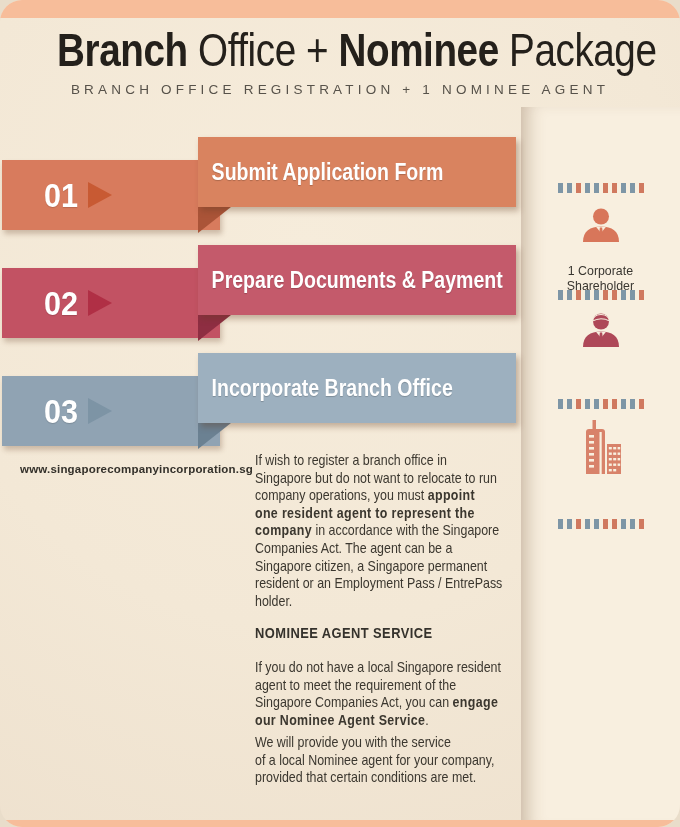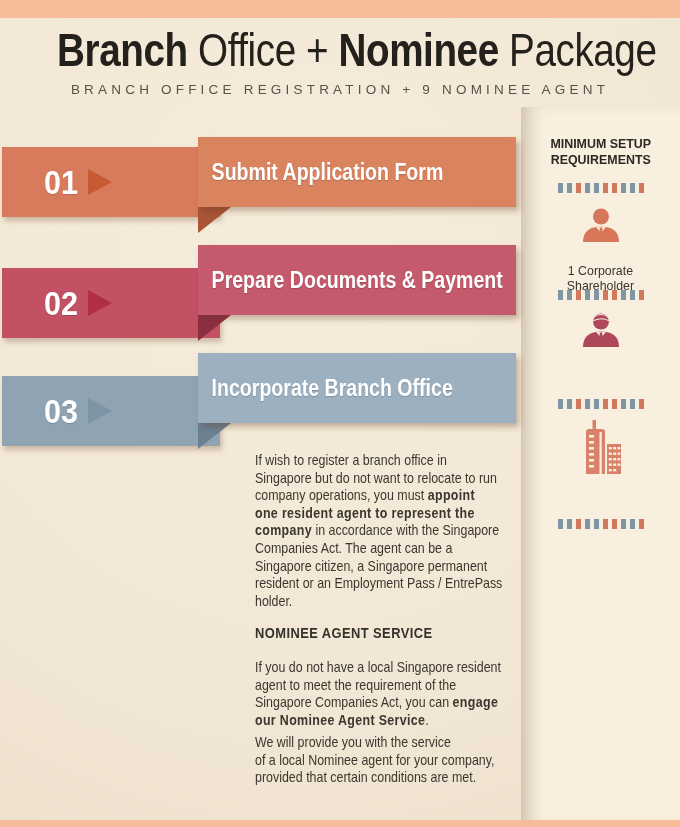--- a/index.html
+++ b/index.html
@@ -1,18 +1,18 @@
 <!DOCTYPE html>
 <html><head>
 <meta charset="utf-8">
 <style>
   html,body{margin:0;padding:0;}
   body{font-family:"Liberation Sans", sans-serif; background:#e9ddca;}
   .stage{position:relative;width:680px;height:827px;overflow:hidden;
-         background:radial-gradient(circle at 45% 30%, #f6ecdb 0%, #f3e8d6 55%, #eee1ce 100%);}
+         background:radial-gradient(circle at 45% 30%, #f6ecdb 0%, #f3e8d6 55%, #eee1ce 100%);border-radius:22px;}
   .strip{position:absolute;left:0;width:680px;background:#f7bd9a;}
   .strip.top{top:0;height:18px;}
   .strip.bottom{top:820px;height:7px;}
 
   
   .title-row{position:absolute;top:24px;left:0;width:680px;text-align:center;white-space:nowrap;}
   .title-row .scale{display:inline-block;transform:scaleX(.84);transform-origin:center top;
     font-size:46px;color:#24201b;letter-spacing:-.5px;line-height:52px;}
   .title-row .seg-b{font-weight:700;}
   .title-row .seg-r{font-weight:400;}
@@ -69,30 +69,30 @@
 </head>
 <body>
 
 <div class="stage">
 
   <div class="strip top"></div>
 
   <div class="title-row">
     <span class="scale"><span class="seg-b">Branch </span><span class="seg-r">Office + </span><span class="seg-b">Nominee </span><span class="seg-r">Package</span></span>
   </div>
-  <div class="subtitle">BRANCH OFFICE REGISTRATION + 9 NOMINEE AGENT</div>
+  <div class="subtitle">BRANCH OFFICE REGISTRATION + 1 NOMINEE AGENT</div>
 
   <div class="right-panel"></div>
 
   <div class="step" style="top: 137px; --rib: #d87b5d; --ban: #d9835f; --arr: #c85a33; --fold: #aa5438;">
     <div class="banner" style="top:0;">
       <span class="scale">Submit Application Form</span>
     </div>
     <div class="fold" style="top:70px;"></div>
-    <div class="ribbon" style="top:10px;">
+    <div class="ribbon" style="top:23px;">
       <span class="step-number">01</span>
       <span class="ribbon-arrow"></span>
     </div>
   </div>
 
   <div class="step" style="top: 245px; --rib: #c25263; --ban: #c45a6b; --arr: #b02f45; --fold: #8e2e42;">
     <div class="banner" style="top:0;">
       <span class="scale">Prepare Documents &amp; Payment</span>
     </div>
     <div class="fold" style="top:70px;"></div>
@@ -106,45 +106,40 @@
     <div class="banner" style="top:0;">
       <span class="scale">Incorporate Branch Office</span>
     </div>
     <div class="fold" style="top:70px;"></div>
     <div class="ribbon" style="top:23px;">
       <span class="step-number">03</span>
       <span class="ribbon-arrow"></span>
     </div>
   </div>
 
+  <a class="website" href="#">www.singaporecompanyincorporation.sg</a>
 
   <div class="rich p1"><span>If wish to register a branch office in
 Singapore but do not want to relocate to run
 company operations, you must </span><b>appoint
 one resident agent to represent the
 company</b><span> in accordance with the Singapore
 Companies Act. The agent can be a
 Singapore citizen, a Singapore permanent
 resident or an Employment Pass / EntrePass
 holder.</span></div>
   <div class="section-heading">NOMINEE AGENT SERVICE</div>
   <div class="rich p2"><span>If you do not have a local Singapore resident
 agent to meet the requirement of the
 Singapore Companies Act, you can </span><b>engage
 our Nominee Agent Service</b><span>.</span></div>
   <div class="rich p3"><span>We will provide you with the service
 of a local Nominee agent for your company,
 provided that certain conditions are met.</span></div>
 
-  <div class="sb-title">
-    <span class="scale">
-      <div>MINIMUM SETUP</div>
-      <div>REQUIREMENTS</div>
-    </span>
-  </div>
 
   <div class="divider" style="top:183px;">
       <span style="background: rgb(126, 150, 166);"></span>
       <span style="background: rgb(126, 150, 166);"></span>
       <span style="background: rgb(208, 121, 95);"></span>
       <span style="background: rgb(126, 150, 166);"></span>
       <span style="background: rgb(126, 150, 166);"></span>
       <span style="background: rgb(208, 121, 95);"></span>
       <span style="background: rgb(208, 121, 95);"></span>
       <span style="background: rgb(126, 150, 166);"></span>

